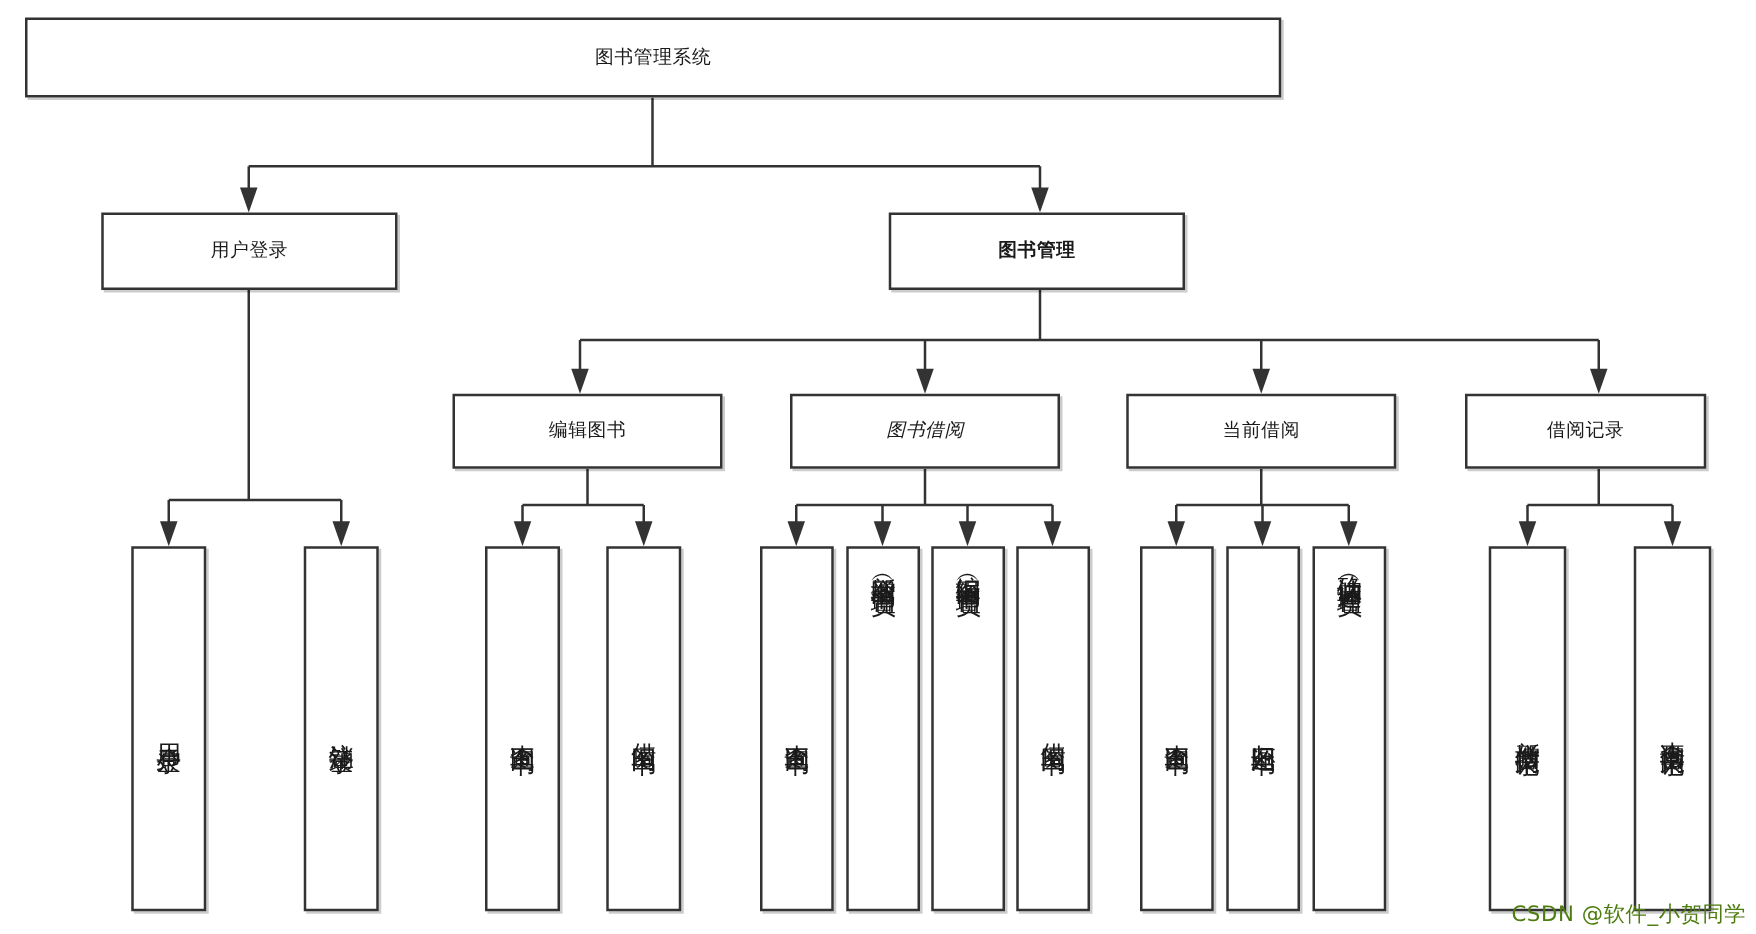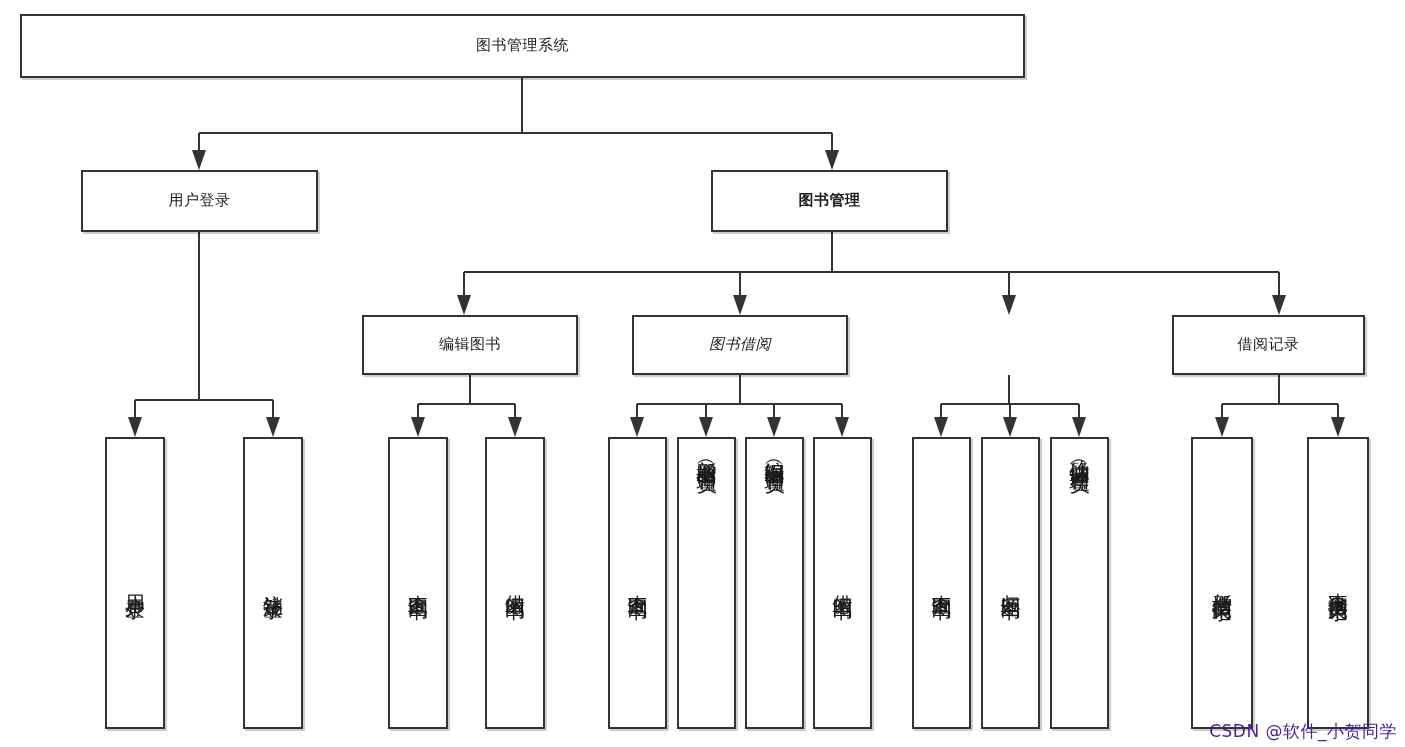--- a/index.html
+++ b/index.html
@@ -67,21 +67,21 @@
     fill: none;
   }
   .arrow-head {
     fill: #333333;
   }
   #watermark {
     position: absolute;
     right: 8px;
     bottom: 4px;
     font-size: 17px;
-    color: #4c1d95;
+    color: #4d7c0f;
     letter-spacing: 0.5px;
     white-space: nowrap;
   }
 </style>
 </head>
 <body>
 
 <div id="canvas">
 
   <svg class="links" viewBox="0 0 1405 747">
@@ -161,20 +161,23 @@
   </div>
 
   <div class="node" style="left:362px; top:315px; width:216px; height:60px;">
     <span class="label">编辑图书</span>
   </div>
 
   <div class="node" style="left:632px; top:315px; width:216px; height:60px;font-style:italic;">
     <span class="label">图书借阅</span>
   </div>
 
+  <div class="node" style="left:901px; top:315px; width:216px; height:60px;">
+    <span class="label">当前借阅</span>
+  </div>
 
   <div class="node" style="left:1172px; top:315px; width:193px; height:60px;">
     <span class="label">借阅记录</span>
   </div>
 
   <div class="node vert centered" style="left:105px; top:437px; width:60px; height:292px;">
     <span class="label">用户登录</span>
   </div>
 
   <div class="node vert centered" style="left:243px; top:437px; width:60px; height:292px;">

